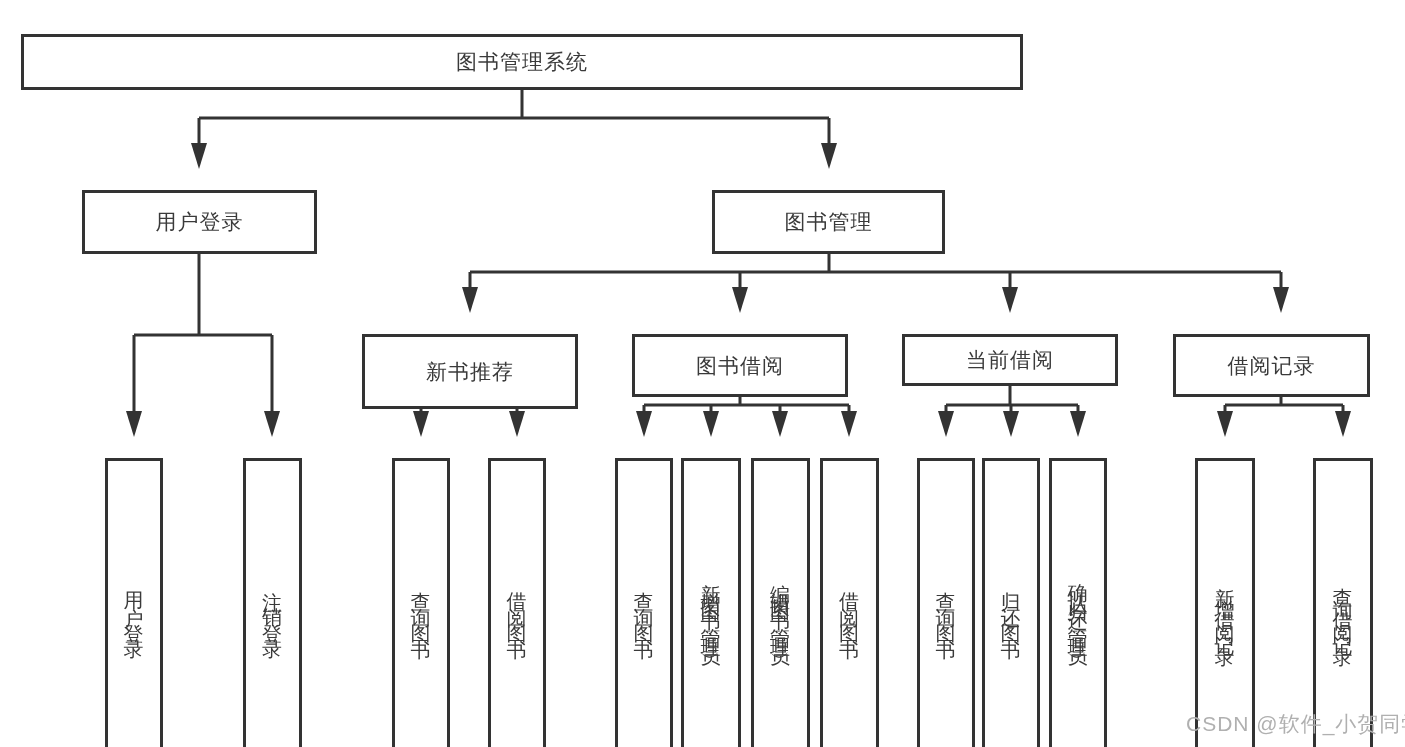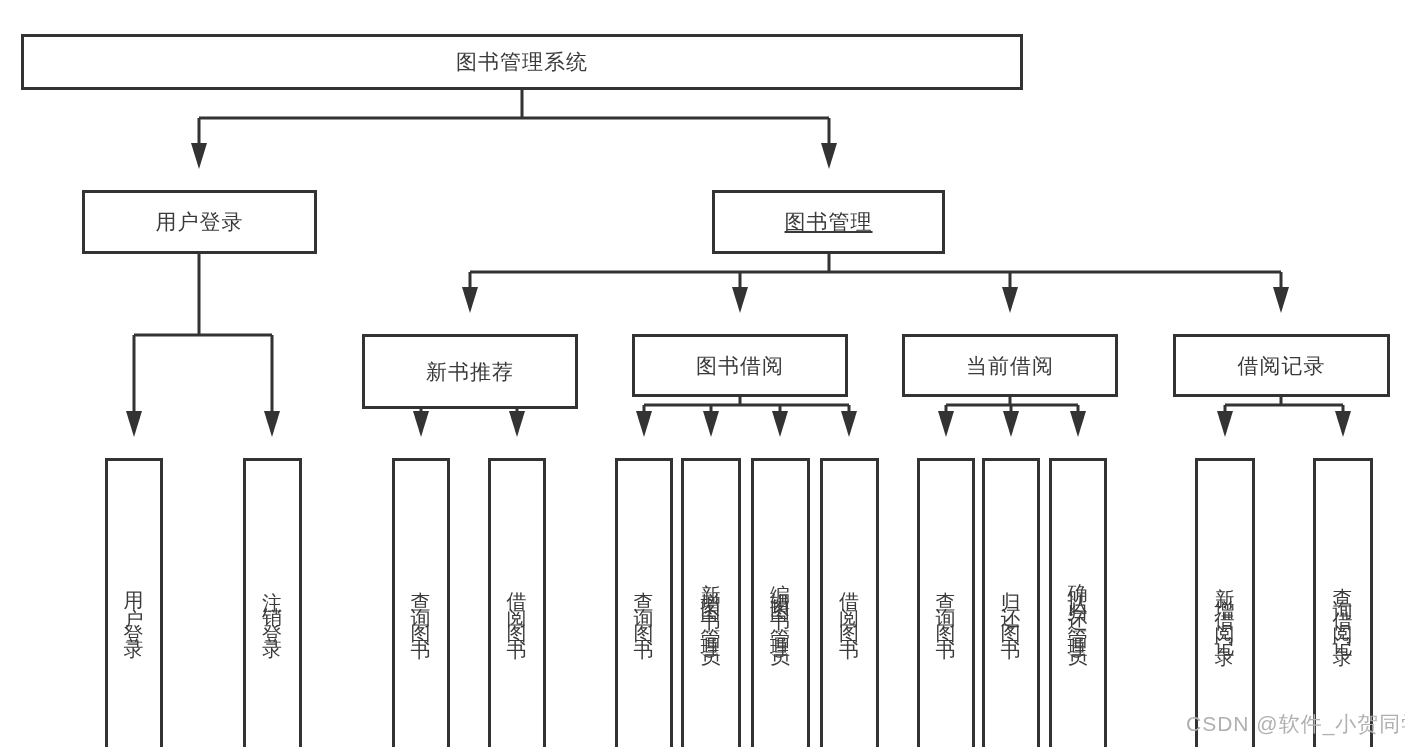--- a/index.html
+++ b/index.html
@@ -98,26 +98,26 @@
       <polygon points="1078,437 1070,411 1086,411"></polygon>
 
       <polygon points="1225,437 1217,411 1233,411"></polygon>
       <polygon points="1343,437 1335,411 1351,411"></polygon>
     </g>
   </svg>
 
   <div class="node hbox" style="left:21px; top:13px; width:1002px; height:56px;">图书管理系统</div>
 
   <div class="node hbox" style="left:82px; top:169px; width:235px; height:64px;">用户登录</div>
-  <div class="node hbox" style="left:712px; top:169px; width:233px; height:64px;text-decoration:underline;">图书管理</div>
+  <div class="node hbox" style="left:712px; top:169px; width:233px; height:64px;">图书管理</div>
 
   <div class="node hbox" style="left:362px; top:313px; width:216px; height:75px;">新书推荐</div>
   <div class="node hbox" style="left:632px; top:313px; width:216px; height:63px;">图书借阅</div>
-  <div class="node hbox" style="left:902px; top:313px; width:216px; height:63px;">当前借阅</div>
-  <div class="node hbox" style="left:1173px; top:313px; width:217px; height:63px;">借阅记录</div>
+  <div class="node hbox" style="left:902px; top:313px; width:216px; height:52px;">当前借阅</div>
+  <div class="node hbox" style="left:1173px; top:313px; width:197px; height:63px;">借阅记录</div>
 
   <div class="node vbox vshort" style="left:105px; top:437px; width:58px; height:300px;">
     <span>用户登录</span>
   </div>
   <div class="node vbox vshort" style="left:243px; top:437px; width:59px; height:300px;">
     <span>注销登录</span>
   </div>
 
   <div class="node vbox vshort" style="left:392px; top:437px; width:58px; height:300px;">
     <span>查询图书</span>

